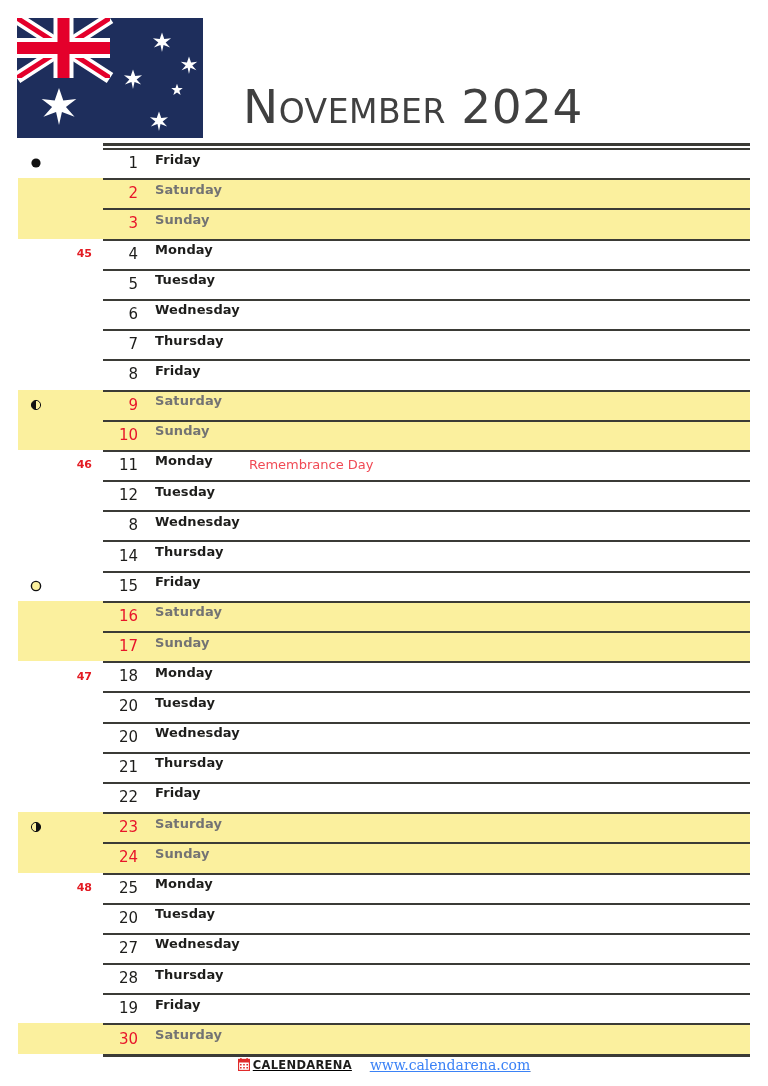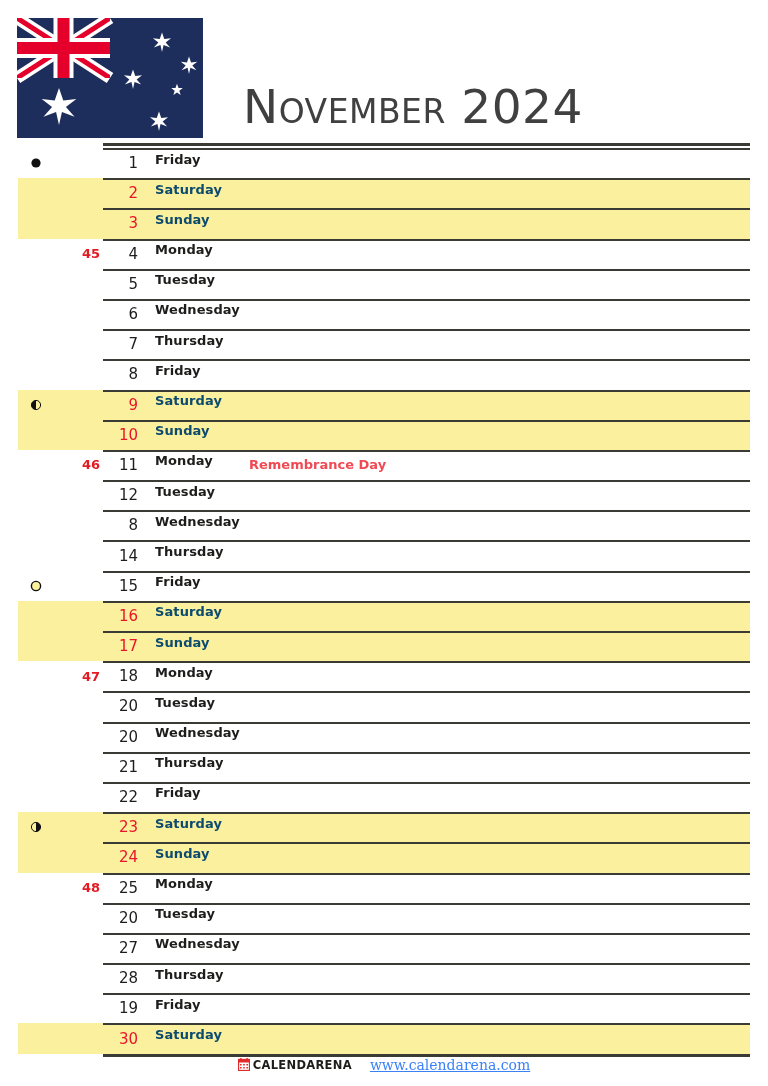--- a/index.html
+++ b/index.html
@@ -99,29 +99,29 @@
     height: 30.2px;
     display: flex;
     align-items: center;
     justify-content: center;
     z-index: 3;
   }
   .moon svg { display: block; }
 
   .weeknum {
     position: absolute;
-    left: 62px;
+    left: 54px;
     top: 0;
     width: 38px;
     height: 30.2px;
     display: flex;
     align-items: center;
     justify-content: flex-end;
     color: #e31b23;
-    font-size: 13px;
+    font-size: 11px;
     font-weight: bold;
     z-index: 3;
   }
 
   .daynum {
     position: absolute;
     left: 103px;
     top: 0;
     width: 35px;
     height: 30.2px;
@@ -140,34 +140,33 @@
     top: 0;
     height: 22px;
     display: flex;
     align-items: center;
     font-size: 13px;
     font-weight: bold;
     color: #1d1d1b;
     z-index: 3;
     letter-spacing: 0.1px;
   }
-  .day-row.weekend .dayname { color: #0c4a6e; }
+  .day-row.weekend .dayname { color: #737373; }
 
   .holiday {
     position: absolute;
     left: 249px;
     top: 0;
     height: 30.2px;
     display: flex;
     align-items: center;
     font-size: 13px;
     color: #f04a55;
     z-index: 3;
     white-space: nowrap;
-    font-weight: bold;
   }
 
   
   .footer-rule {
     position: absolute;
     left: 103px;
     top: 1054px;
     width: 647px;
     height: 3px;
     background: #3b3b36;
@@ -175,20 +174,21 @@
   .footer {
     position: absolute;
     left: 0;
     top: 1055px;
     width: 768px;
     height: 20px;
     display: flex;
     align-items: center;
     justify-content: center;
     gap: 18px;
+    text-decoration: underline;
   }
   .brand {
     display: flex;
     align-items: center;
     gap: 3px;
   }
   .brand-name {
     font-size: 11.5px;
     font-weight: bold;
     color: #1d1d1b;

